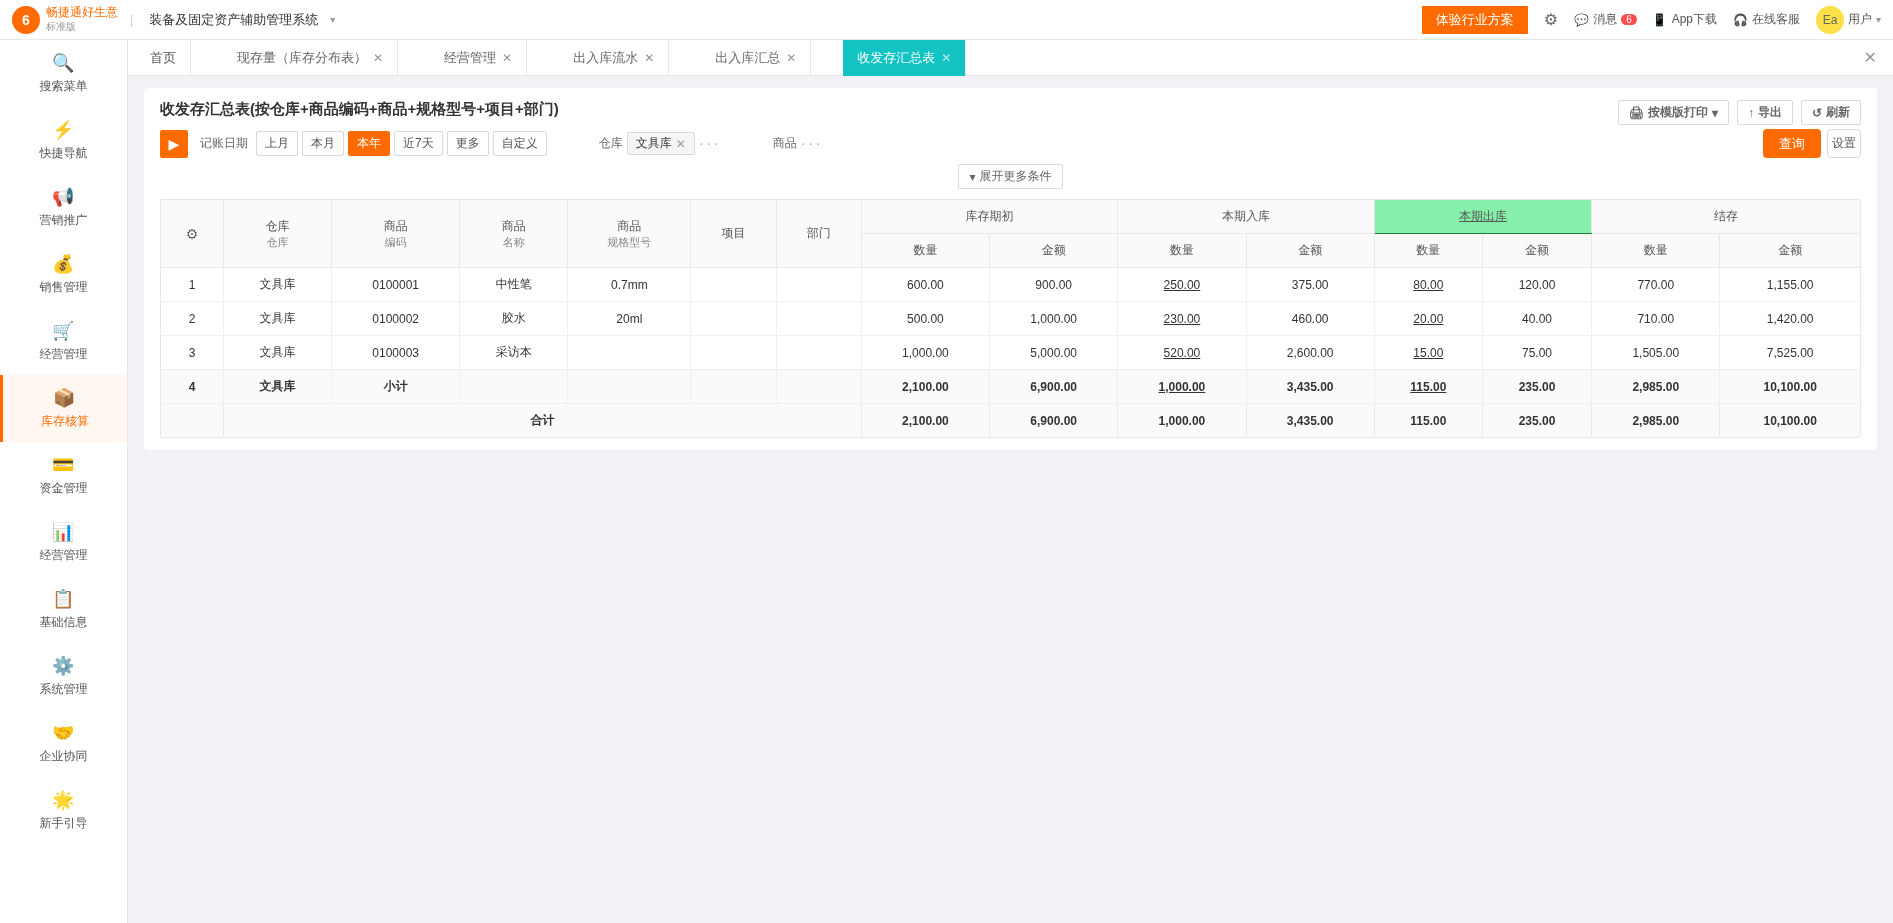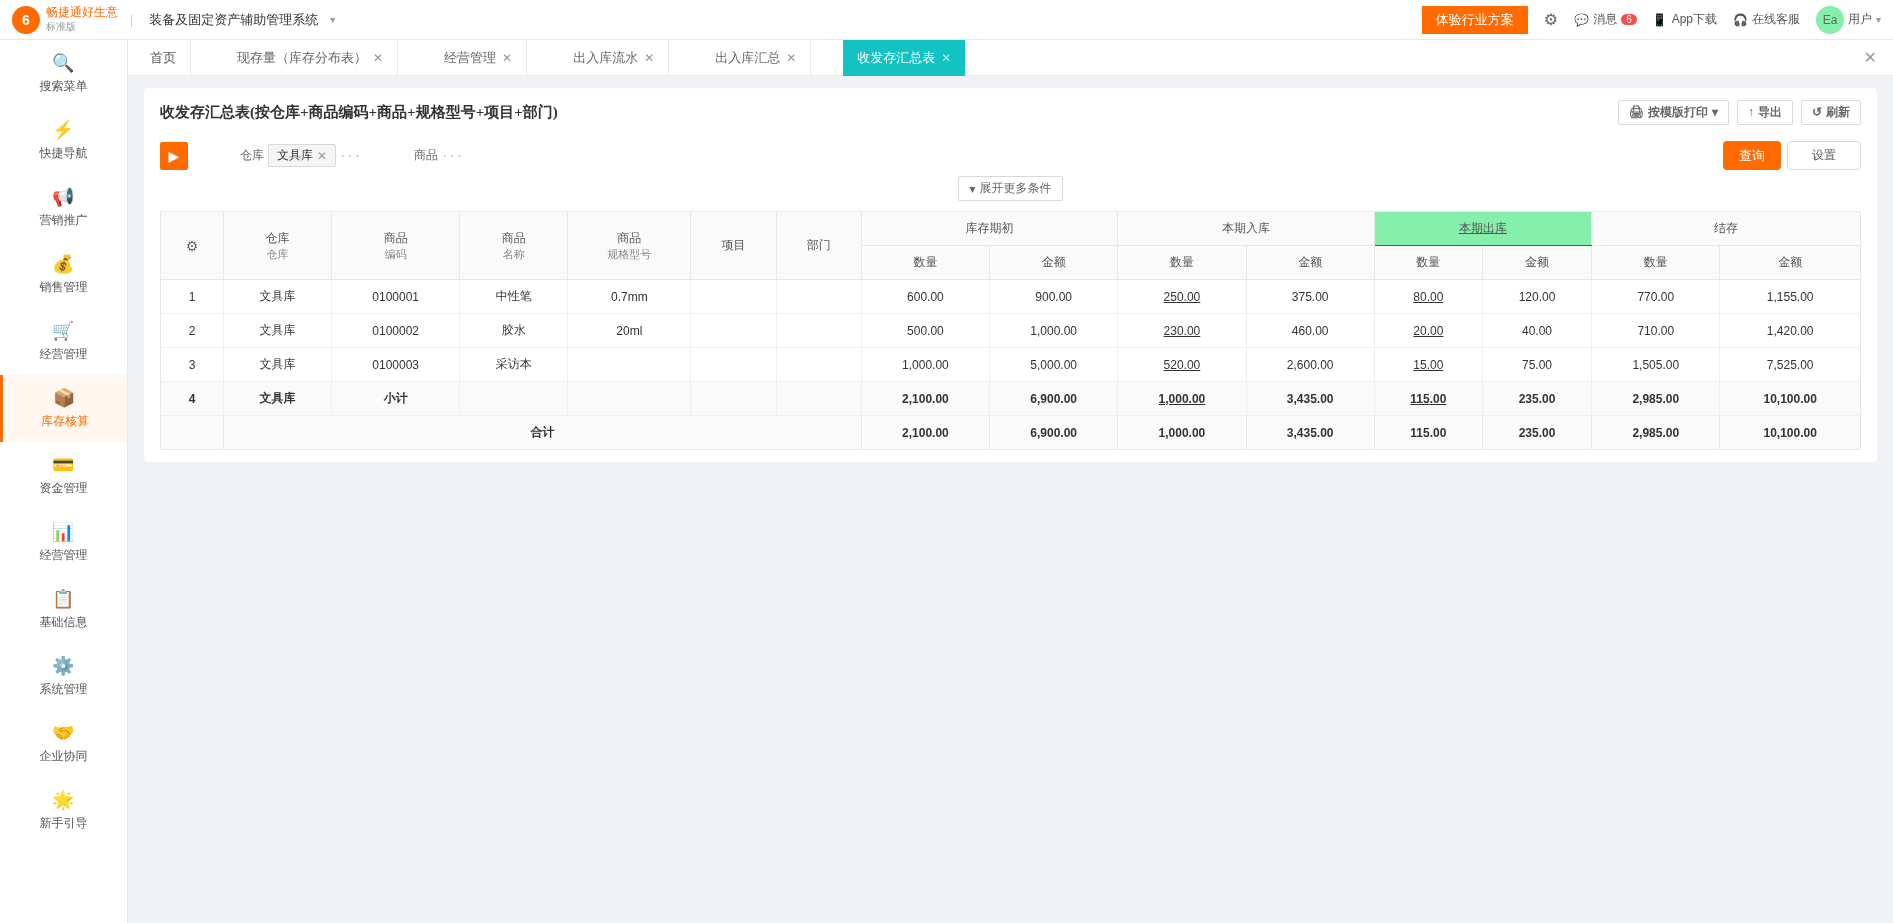--- a/index.html
+++ b/index.html
@@ -42,34 +42,34 @@
     .tab-close { font-size: 12px; opacity: 0.7; }
     .close-all { margin-left: auto; color: #999; font-size: 16px; cursor: pointer; padding: 0 8px; }
 
     
     .page-content { flex: 1; overflow: auto; padding: 12px 16px; background: #f0f2f5; }
 
     
     .card { background: #fff; border-radius: 4px; padding: 12px 16px; }
 
     
-    .page-title { font-size: 15px; font-weight: bold; color: #333; margin-bottom: 16px; display: flex; align-items: center; justify-content: space-between; font-family: Liberation Serif, serif; }
+    .page-title { font-size: 15px; font-weight: bold; color: #333; margin-bottom: 4px; display: flex; align-items: flex-start; justify-content: space-between; }
     .filter-group { display: flex; align-items: center; gap: 8px; }
     .filter-label { color: #666; font-size: 12px; white-space: nowrap; }
     .date-btns { display: flex; gap: 4px; }
     .date-btn { padding: 3px 8px; border: 1px solid #d9d9d9; border-radius: 2px; cursor: pointer; font-size: 12px; background: #fff; color: #555; }
     .date-btn.active { background: #ff6b00; color: white; border-color: #ff6b00; }
     .date-range { font-size: 11px; color: #999; margin-top: 2px; }
     .filter-tag { display: flex; align-items: center; background: #f5f5f5; border: 1px solid #d9d9d9; border-radius: 2px; padding: 2px 8px; gap: 4px; font-size: 12px; }
     .filter-tag-close { cursor: pointer; color: #999; }
     .warehouse-filter { display: flex; align-items: center; gap: 4px; }
     .goods-filter { display: flex; align-items: center; gap: 4px; }
     .filter-dots { color: #bbb; cursor: pointer; font-size: 16px; letter-spacing: 2px; }
     .query-btn { background: #ff6b00; color: white; border: none; padding: 5px 16px; border-radius: 4px; cursor: pointer; font-size: 13px; font-weight: normal; }
-    .settings-btn { background: #fff; color: #555; border: 1px solid #d9d9d9; padding: 5px 24px; border-radius: 4px; cursor: pointer; font-size: 12px; }
+    .settings-btn { background: #fff; color: #555; border: 1px solid #d9d9d9; padding: 5px 4px; border-radius: 4px; cursor: pointer; font-size: 12px; }
     .expand-btn { display: flex; align-items: center; gap: 4px; color: #666; cursor: pointer; font-size: 12px; background: #fff; border: 1px solid #d9d9d9; padding: 3px 10px; border-radius: 2px; }
 
     
     .filter-toggle { width: 28px; height: 28px; background: #ff6b00; color: white; display: flex; align-items: center; justify-content: center; cursor: pointer; border-radius: 2px; font-size: 14px; }
 
     
     .table-container { margin-top: 10px; border: 1px solid #e8e8e8; border-radius: 2px; overflow: hidden; }
     table { width: 100%; border-collapse: collapse; font-size: 12px; }
     thead tr { background: #fafafa; }
     thead th { padding: 8px 10px; text-align: center; font-weight: normal; color: #555; border-bottom: 1px solid #e8e8e8; border-right: 1px solid #e8e8e8; white-space: nowrap; }
@@ -84,21 +84,21 @@
     tfoot td { padding: 8px 10px; font-weight: bold; text-align: center; border-right: 1px solid #e8e8e8; }
     tfoot td:last-child { border-right: none; }
 
     
     .right-actions { display: flex; gap: 8px; align-items: center; }
     .print-btn { display: flex; align-items: center; gap: 4px; color: #666; cursor: pointer; font-size: 12px; border: 1px solid #d9d9d9; padding: 3px 10px; border-radius: 2px; background: #fff; }
     .export-btn { display: flex; align-items: center; gap: 4px; color: #666; cursor: pointer; font-size: 12px; border: 1px solid #d9d9d9; padding: 3px 10px; border-radius: 2px; background: #fff; }
     .refresh-btn { display: flex; align-items: center; gap: 4px; color: #666; cursor: pointer; font-size: 12px; border: 1px solid #d9d9d9; padding: 3px 10px; border-radius: 2px; background: #fff; }
 
     
-    .user-avatar { width: 28px; height: 28px; background: #86efac; border-radius: 50%; display: flex; align-items: center; justify-content: center; font-size: 12px; color: #666; cursor: pointer; overflow: hidden; text-align: center; }
+    .user-avatar { width: 28px; height: 28px; background: #fde047; border-radius: 50%; display: flex; align-items: center; justify-content: center; font-size: 12px; color: #666; cursor: pointer; overflow: hidden; text-align: center; }
     .user-area { display: flex; align-items: center; gap: 4px; cursor: pointer; }
 
     .filter-row { display: flex; align-items: center; gap: 12px; margin-bottom: 6px; }
     .expand-row { display: flex; justify-content: center; margin-bottom: 8px; }
   </style>
 </head>
 <body>
 
 <div class="app-container">
 
@@ -245,20 +245,31 @@
                 <span>刷新</span>
               </div>
             </div>
           </div>
 
           <div>
             <div class="filter-row">
 
               <div class="filter-toggle">▶</div>
 
+              <div class="filter-group">
+                <span class="filter-label">记账日期</span>
+                <div class="date-btns">
+                  <button class="date-btn">上月</button>
+                  <button class="date-btn">本月</button>
+                  <button class="date-btn active">本年</button>
+                  <button class="date-btn">近7天</button>
+                  <button class="date-btn">更多</button>
+                  <button class="date-btn">自定义</button>
+                </div>
+              </div>
 
               <div class="warehouse-filter" style="margin-left:40px;">
                 <span class="filter-label">仓库</span>
                 <div class="filter-tag">
                   <span>文具库</span>
                   <span class="filter-tag-close">✕</span>
                 </div>
                 <span class="filter-dots">···</span>
               </div>
 

